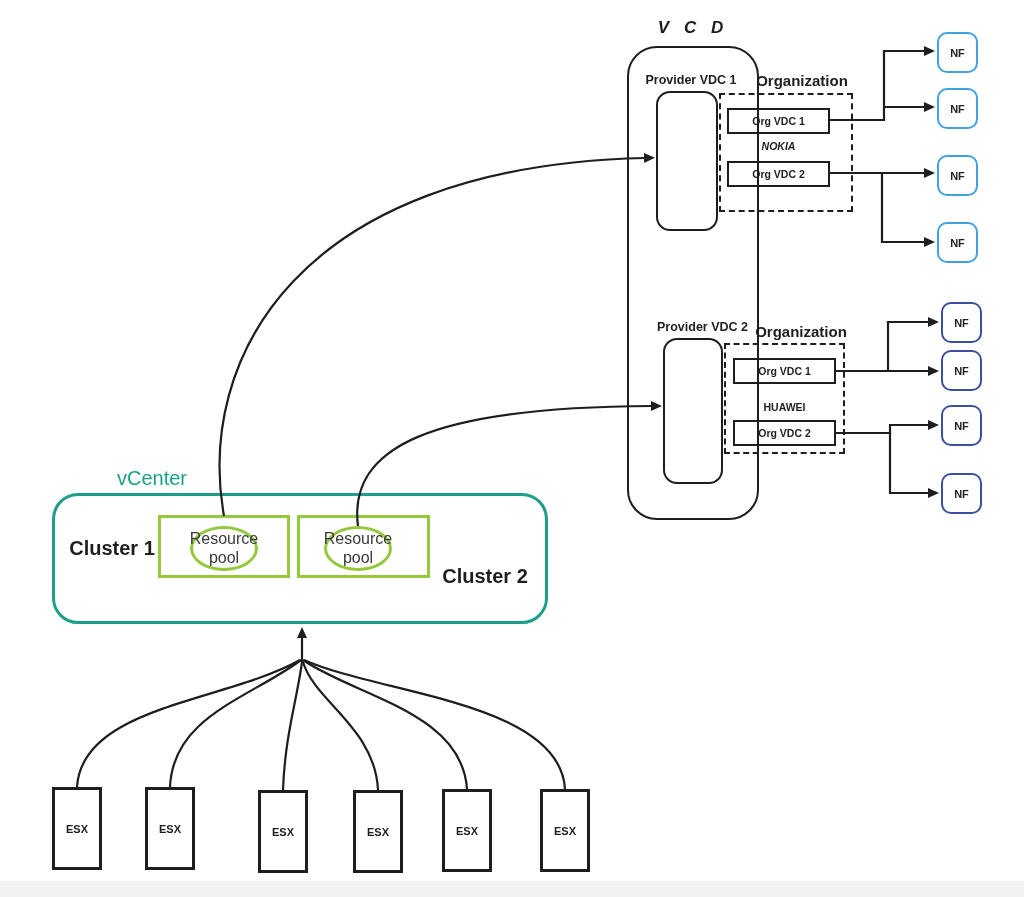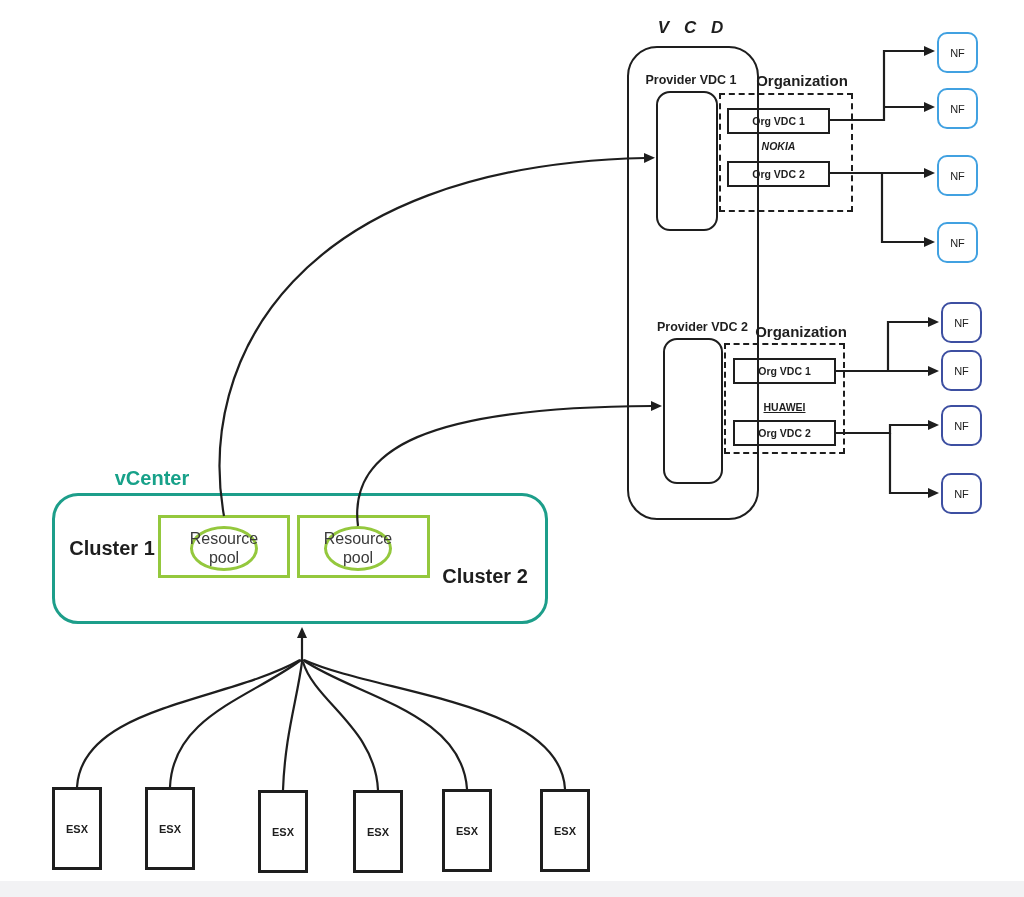--- a/index.html
+++ b/index.html
@@ -19,26 +19,26 @@
   .pvdc-label{font-size:12.5px;font-weight:bold;}
 
   
   .org-dashed{border:2px dashed #1e1e1e;background:transparent;}
   .org-label{font-size:15px;font-weight:bold;}
   .orgvdc-box{border:2px solid #1e1e1e;background:transparent;font-size:10.5px;font-weight:bold;}
   .tenant{font-size:10.5px;font-weight:bold;}
 
   
   .nf{width:41px;height:41px;border-radius:10px;background:transparent;
-      font-size:11px;font-weight:normal;color:#222;}
+      font-size:11px;font-weight:bold;color:#222;}
   .nf-top{border:2.2px solid #41a1e1;}
   .nf-bottom{border:2.2px solid #3d4fa1;}
 
   
-  .vcenter-label{font-size:20px;font-weight:bold;color:#17a189;}
+  .vcenter-label{font-size:20px;font-weight:normal;color:#17a189;}
   .vcenter-box{border:3px solid #1d9e8a;border-radius:26px;background:transparent;}
   .cluster-label{font-size:20px;font-weight:bold;color:#1e1e1e;}
   .cluster-rect{border:3px solid #94c83d;background:transparent;}
   .pool-ellipse{border:3px solid #94c83d;border-radius:50%;background:transparent;
       font-size:16px;color:#3a3a3a;line-height:1.15;}
 
   
   .esx{width:50px;height:83px;border:3px solid #1e1e1e;background:transparent;
       font-size:11px;font-weight:bold;color:#1e1e1e;}
 
@@ -66,21 +66,21 @@
   <div class="abs lbl nf nf-top" style="left:937px;top:88px;">NF</div>
   <div class="abs lbl nf nf-top" style="left:937px;top:155px;">NF</div>
   <div class="abs lbl nf nf-top" style="left:937px;top:222px;">NF</div>
 
   <div class="abs lbl pvdc-label" style="left:640px;top:319px;width:125px;height:16px;">Provider VDC 2</div>
   <div class="abs pvdc-rect" style="left:663px;top:338px;width:60px;height:146px;"></div>
 
   <div class="abs lbl org-label" style="left:741px;top:323px;width:120px;height:16px;">Organization</div>
   <div class="abs org-dashed" style="left:724px;top:343px;width:121px;height:111px;"></div>
   <div class="abs lbl orgvdc-box" style="left:733px;top:358px;width:103px;height:26px;">Org VDC 1</div>
-  <div class="abs lbl tenant" style="left:733px;top:400px;width:103px;height:14px;text-decoration:underline;">HUAWEI</div>
+  <div class="abs lbl tenant" style="left:733px;top:400px;width:103px;height:14px;">HUAWEI</div>
   <div class="abs lbl orgvdc-box" style="left:733px;top:420px;width:103px;height:26px;">Org VDC 2</div>
 
   <div class="abs lbl nf nf-bottom" style="left:941px;top:302px;">NF</div>
   <div class="abs lbl nf nf-bottom" style="left:941px;top:350px;">NF</div>
   <div class="abs lbl nf nf-bottom" style="left:941px;top:405px;">NF</div>
   <div class="abs lbl nf nf-bottom" style="left:941px;top:473px;">NF</div>
 
   <div class="abs lbl vcenter-label" style="left:102px;top:466px;width:100px;height:24px;">vCenter</div>
   <div class="abs vcenter-box" style="left:52px;top:493px;width:496px;height:131px;"></div>
 

